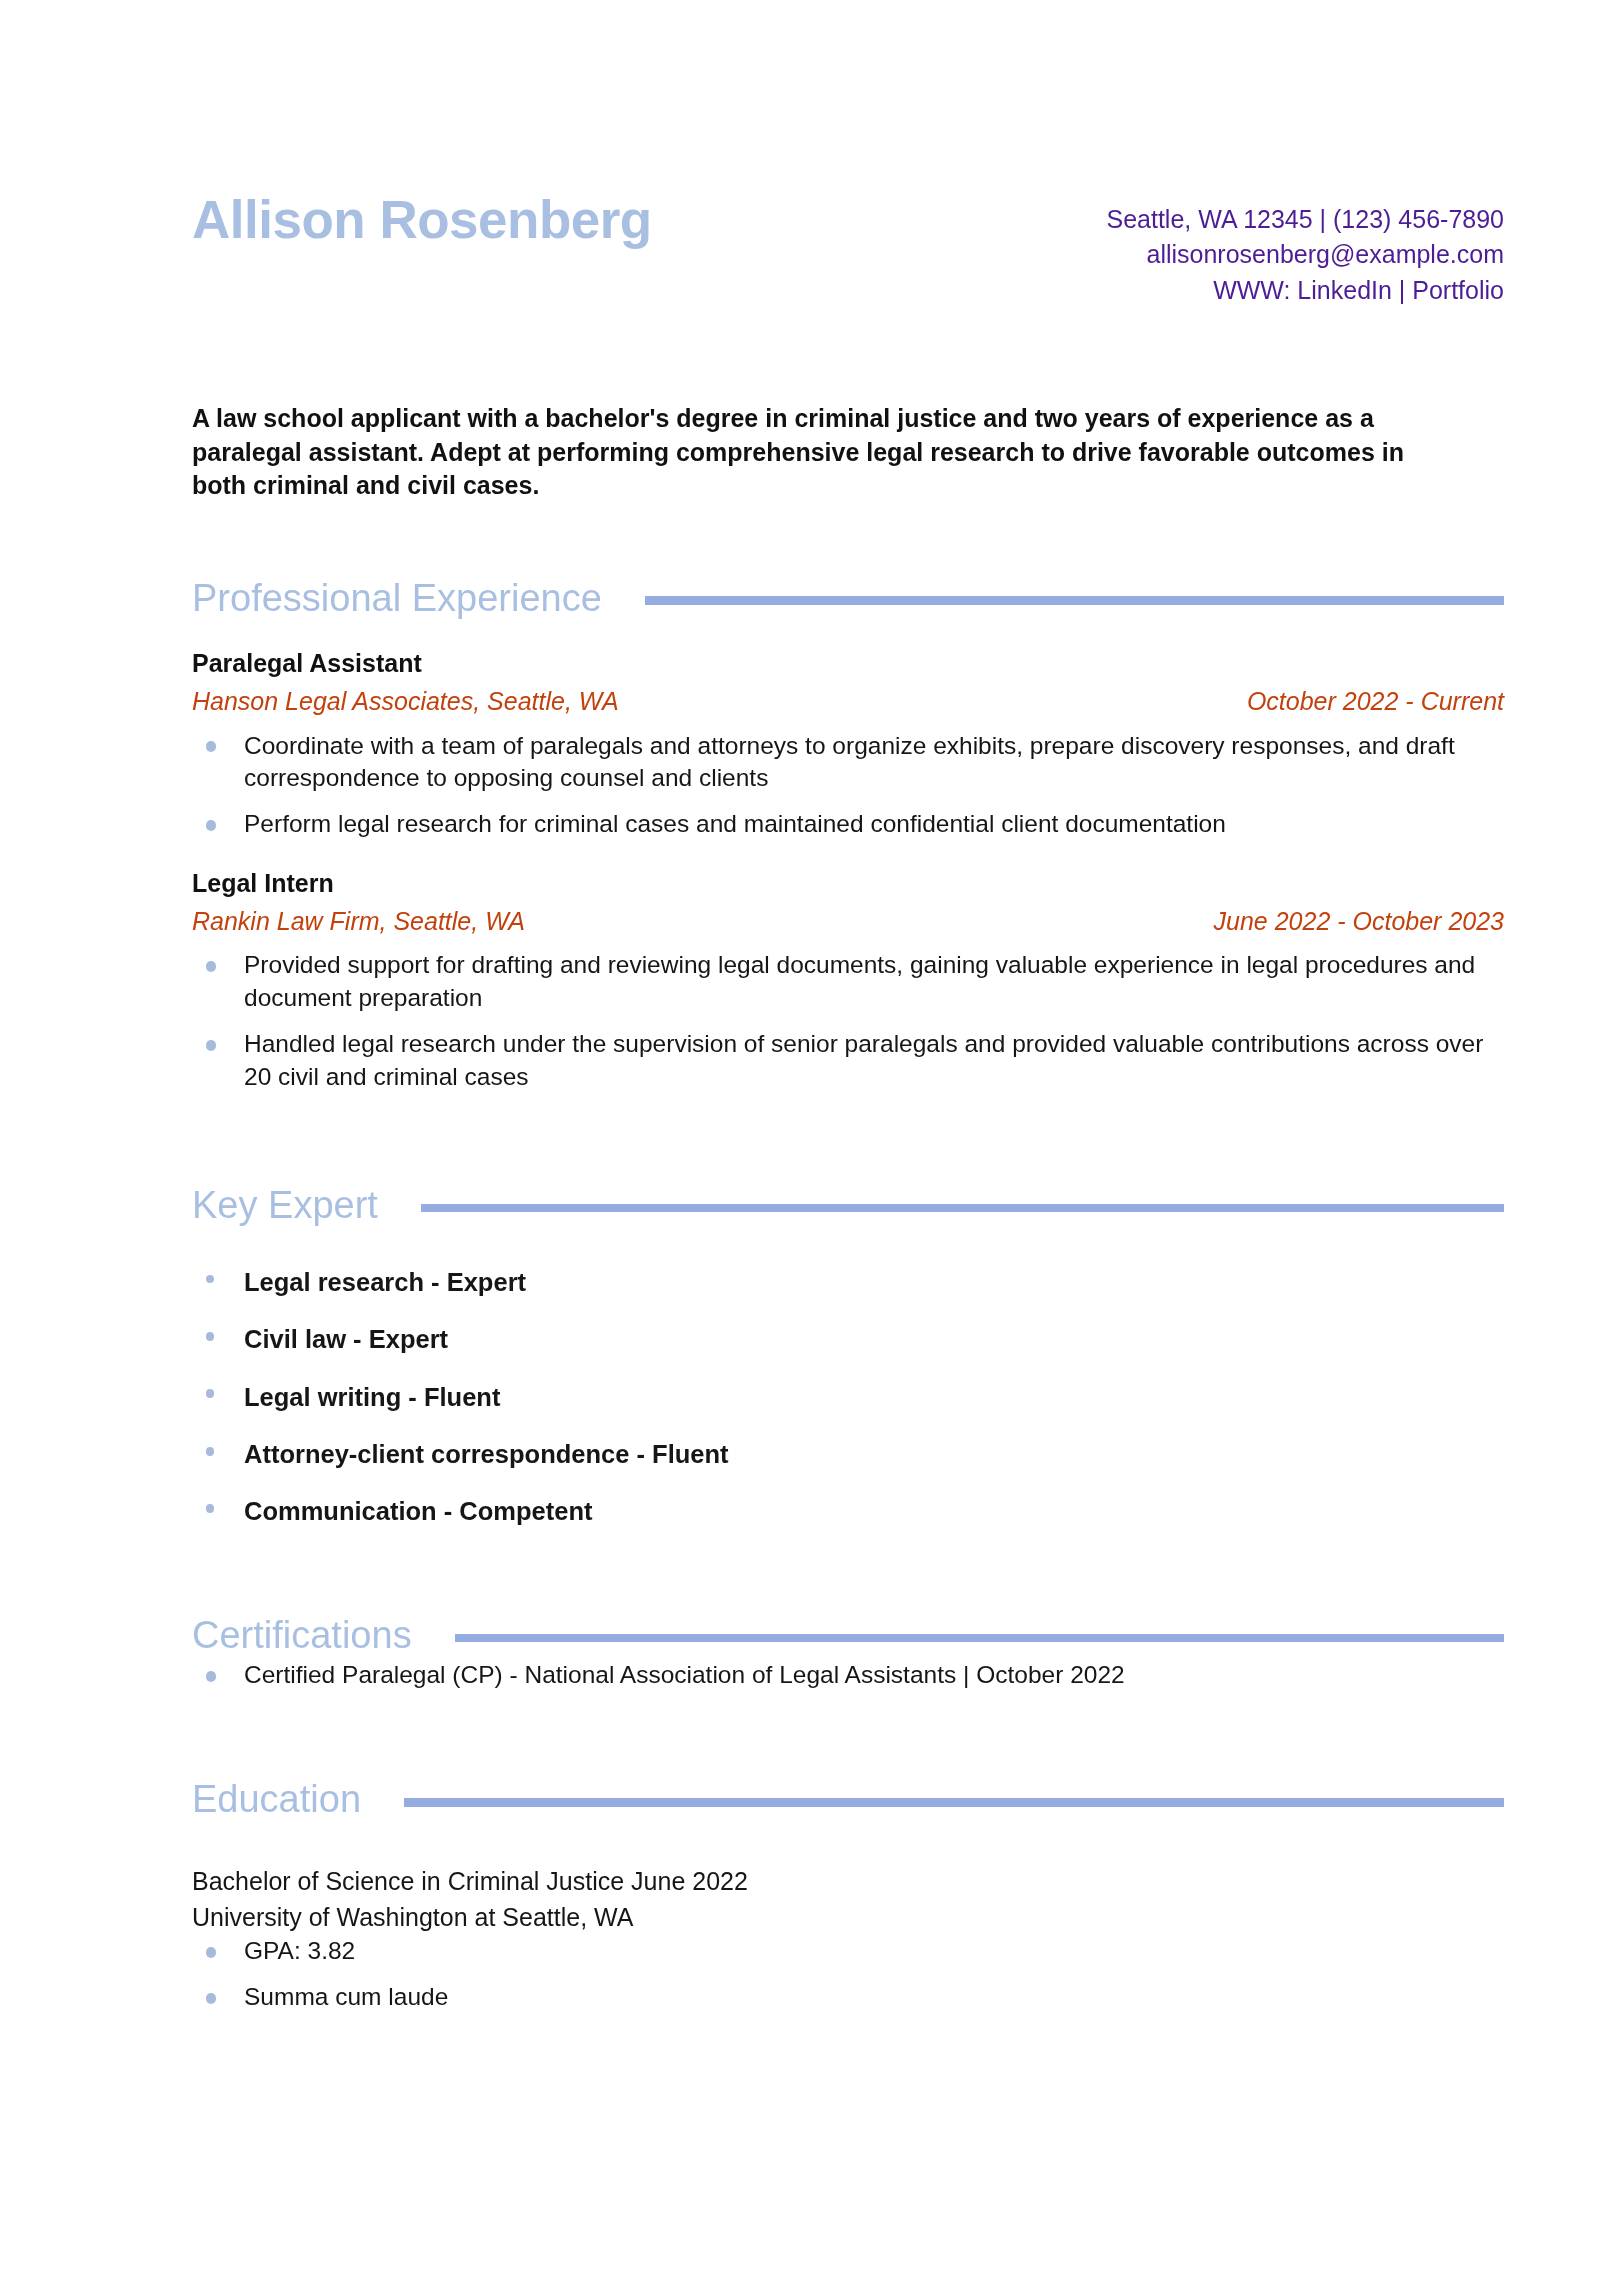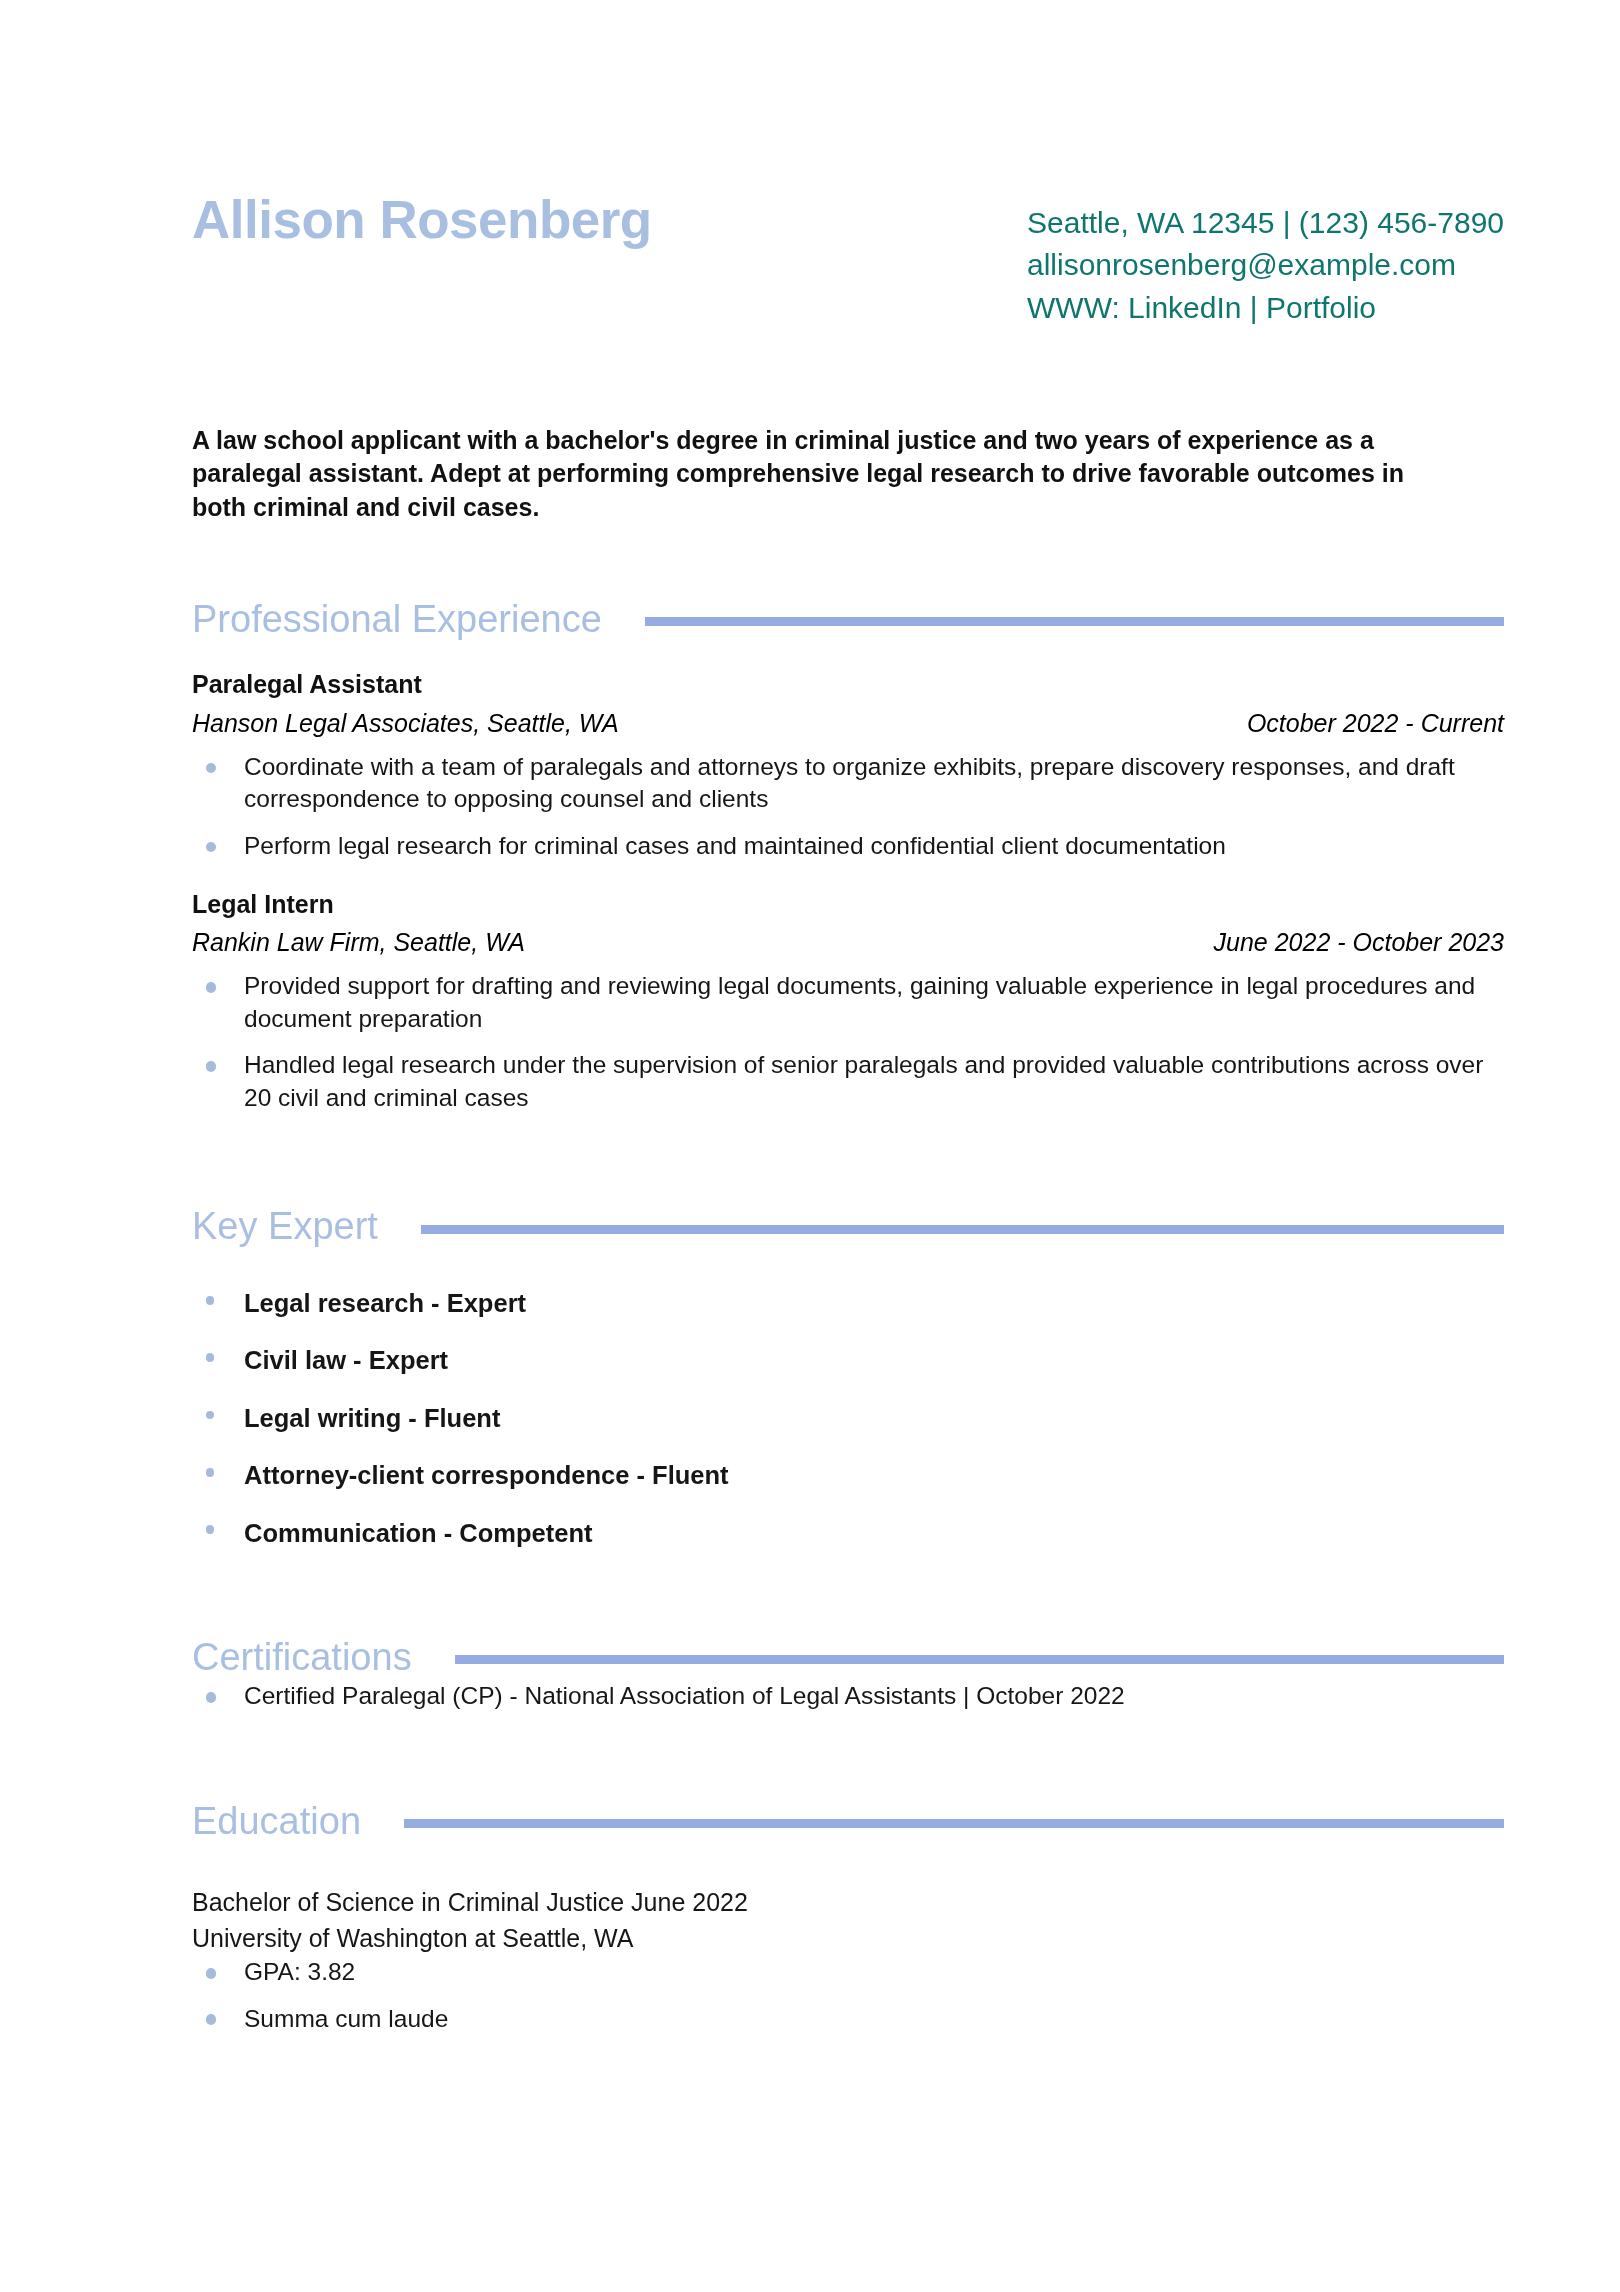--- a/index.html
+++ b/index.html
@@ -32,23 +32,24 @@
   }
   .name {
     font-size: 53px;
     font-weight: 700;
     letter-spacing: -0.5px;
     color: #a9bfe2;
     line-height: 1.05;
     white-space: nowrap;
   }
   .contact {
-    font-size: 30px;
+    text-align: right;
+    font-size: 25px;
     line-height: 1.42;
-    color: #0f766e;
+    color: #4c1d95;
     padding-top: 9.8px;
   }
   .contact div { white-space: nowrap; }
 
   
   .summary {
     font-size: 25px;
     font-weight: 700;
     line-height: 1.34;
     color: #111111;
@@ -86,21 +87,21 @@
     color: #111111;
     line-height: 1.3;
     margin-bottom: 5.9px;
   }
   .job-meta {
     display: flex;
     justify-content: space-between;
     align-items: baseline;
     font-size: 25px;
     font-style: italic;
-    color: #000000;
+    color: #c2410c;
     line-height: 1.3;
     margin-bottom: 11.8px;
   }
   .job-org { white-space: nowrap; }
   .job-dates { white-space: nowrap; }
 
   
   ul.bullets {
     list-style: none;
     margin: 0;

